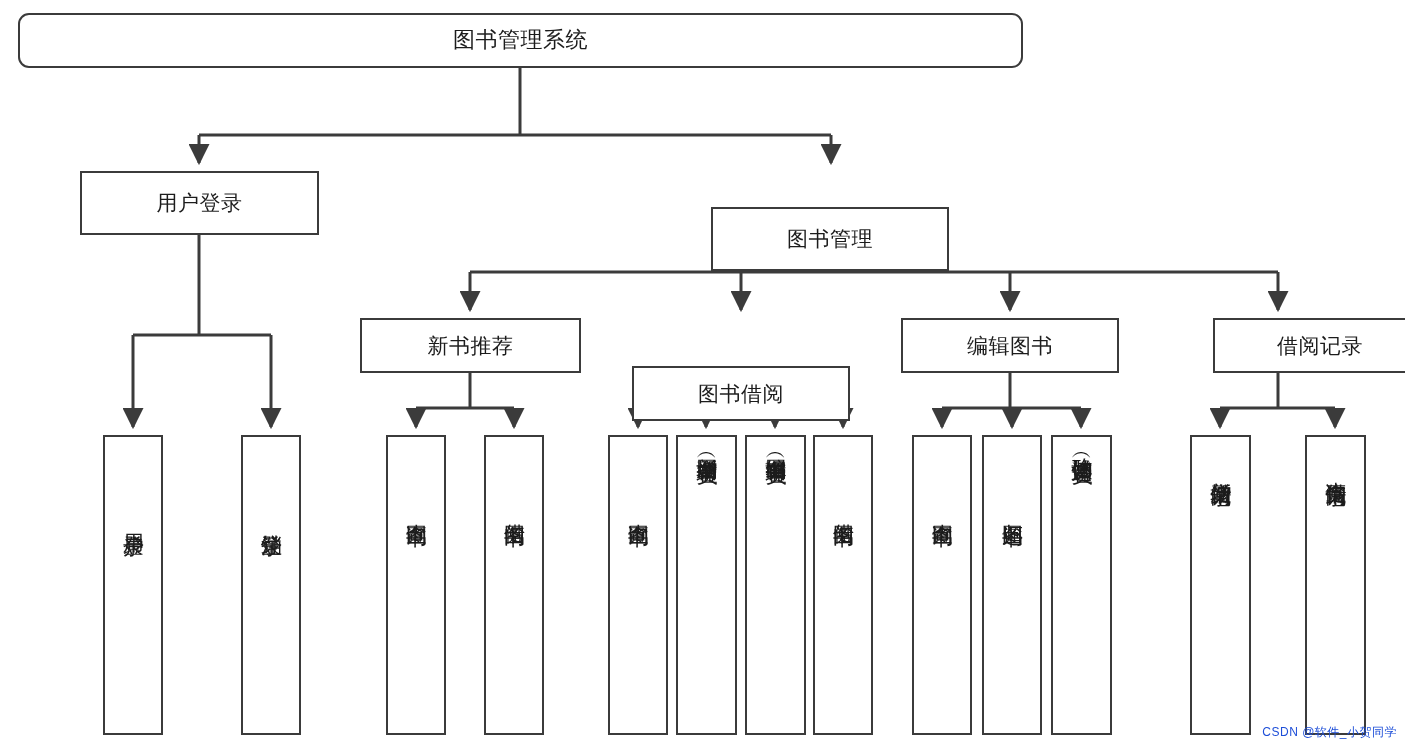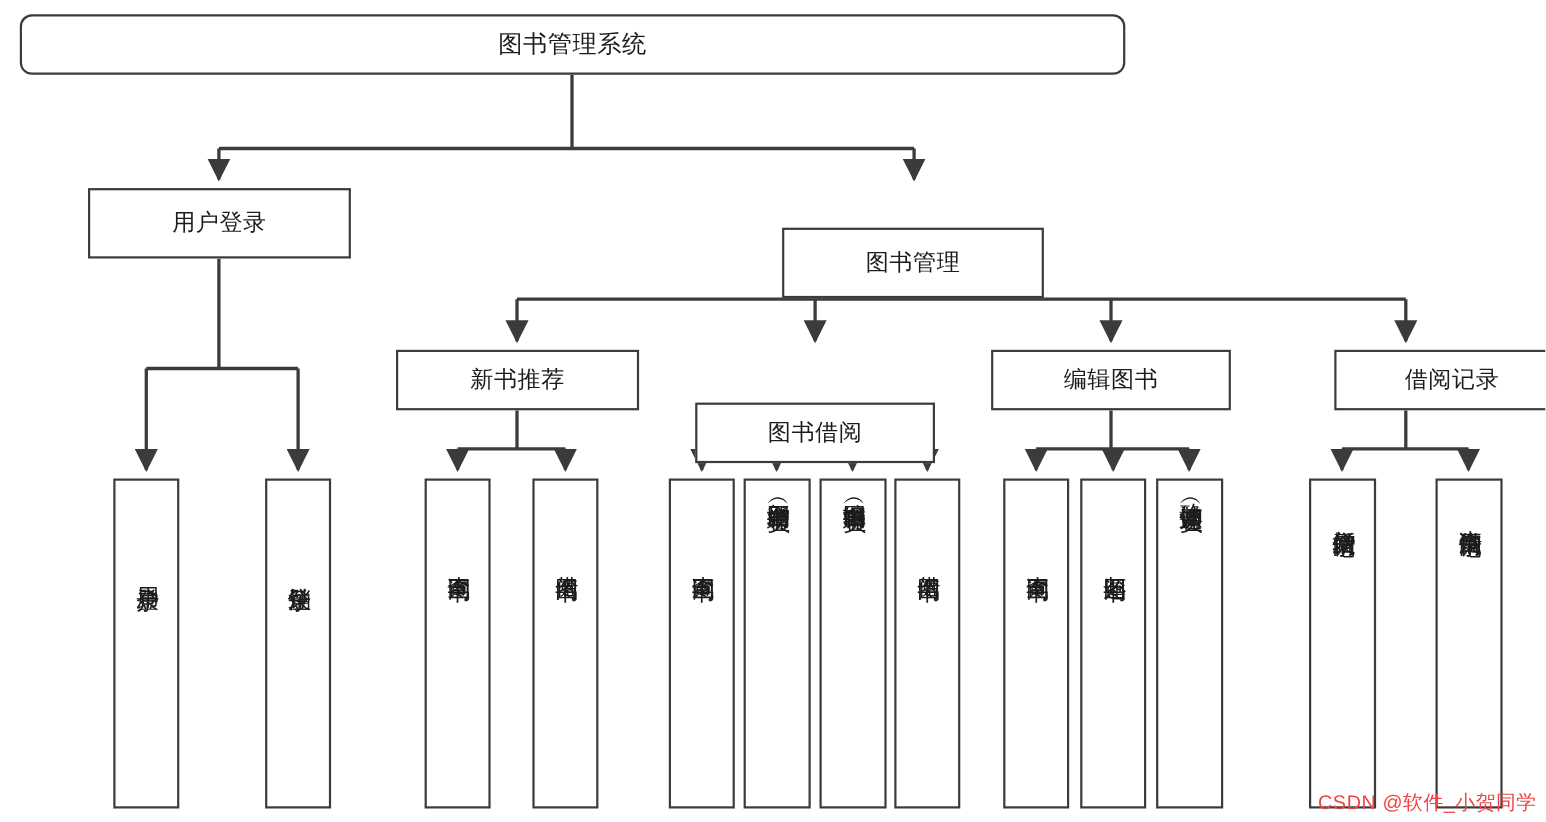--- a/index.html
+++ b/index.html
@@ -54,22 +54,22 @@
     text-orientation: upright;
     font-size: 21px;
     line-height: 1.18;
     letter-spacing: 1px;
     white-space: nowrap;
   }
   .watermark {
     position: absolute;
     right: 8px;
     bottom: 6px;
-    font-size: 18px;
-    color: #ef4444;
+    font-size: 12px;
+    color: #1d4ed8;
     z-index: 5;
     white-space: nowrap;
     letter-spacing: 0.5px;
   }
 </style>
 </head>
 <body>
 
 <div id="canvas">
 

